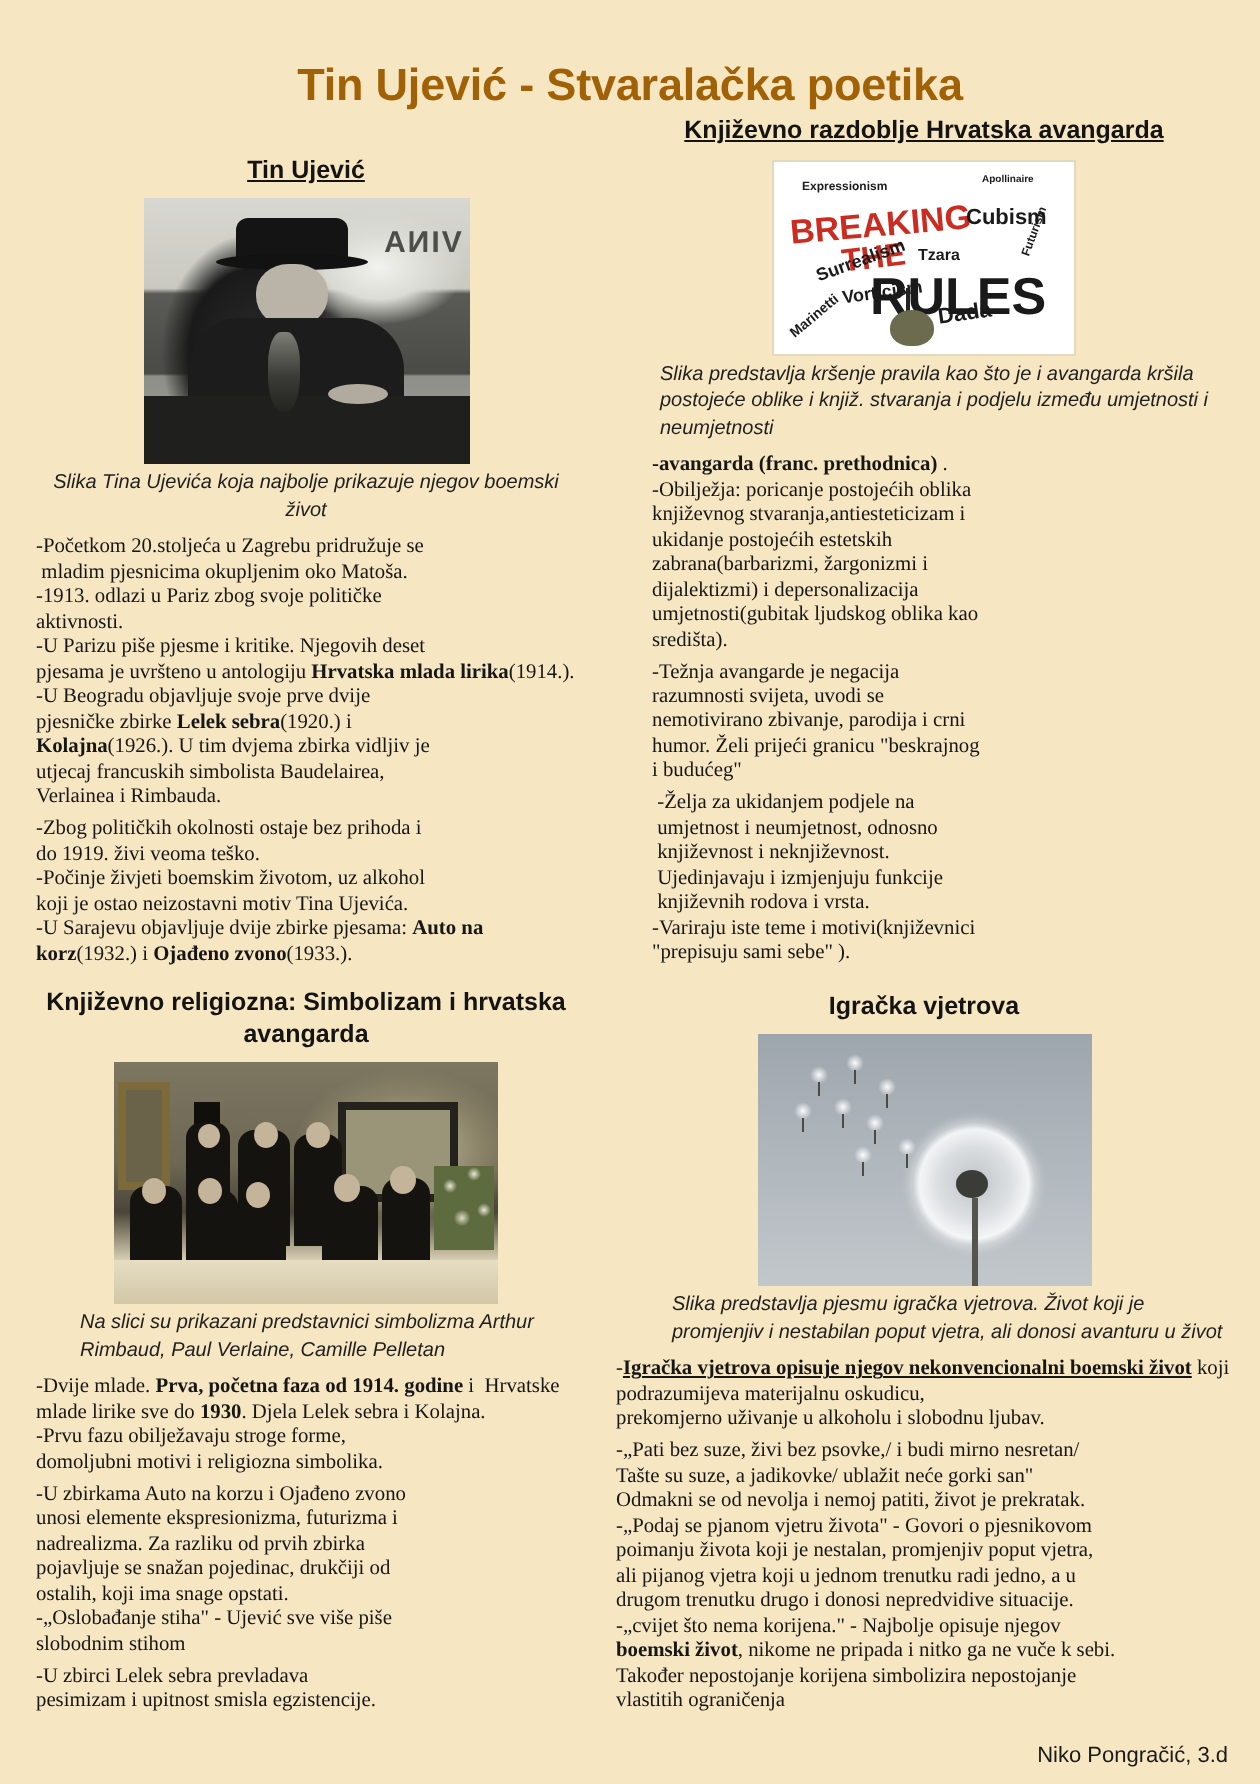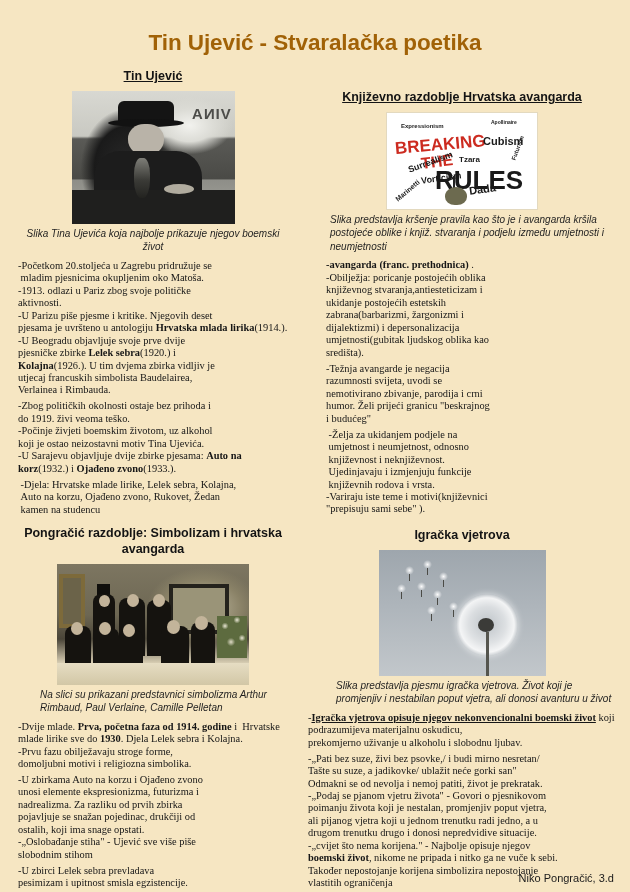--- a/index.html
+++ b/index.html
@@ -264,25 +264,22 @@
 </span><b>Kolajna</b><span>(1926.). U tim dvjema zbirka vidljiv je
 utjecaj francuskih simbolista Baudelairea,
 Verlainea i Rimbauda.</span></div>
 
       <div class="body-text para"><span>-Zbog političkih okolnosti ostaje bez prihoda i
 do 1919. živi veoma teško.
 -Počinje živjeti boemskim životom, uz alkohol
 koji je ostao neizostavni motiv Tina Ujevića.
 -U Sarajevu objavljuje dvije zbirke pjesama: </span><b>Auto na korz</b><span>(1932.) i </span><b>Ojađeno zvono</b><span>(1933.).</span></div>
 
-      <div class="body-text para"> -Djela: Hrvatske mlade lirike, Lelek sebra, Kolajna,
- Auto na korzu, Ojađeno zvono, Rukovet, Žedan
- kamen na studencu</div>
-
-      <div class="sec-head nounderline" style="margin-top:10px;">Pongračić razdoblje: Simbolizam i hrvatska avangarda</div>
+
+      <div class="sec-head nounderline" style="margin-top:10px;">Književno religiozna: Simbolizam i hrvatska avangarda</div>
 
       <div class="img-symbolism figure">
         <div class="frame"></div>
         <div class="frame2"></div>
         <div class="tophat"></div>
         <div class="fig" style="left:36px;top:30px;width:22px;height:60px;"></div>
         <div class="head" style="left:42px;top:31px;width:11px;height:12px;"></div>
         <div class="fig" style="left:62px;top:34px;width:26px;height:58px;"></div>
         <div class="head" style="left:70px;top:30px;width:12px;height:13px;"></div>
         <div class="fig" style="left:90px;top:36px;width:24px;height:56px;"></div>

